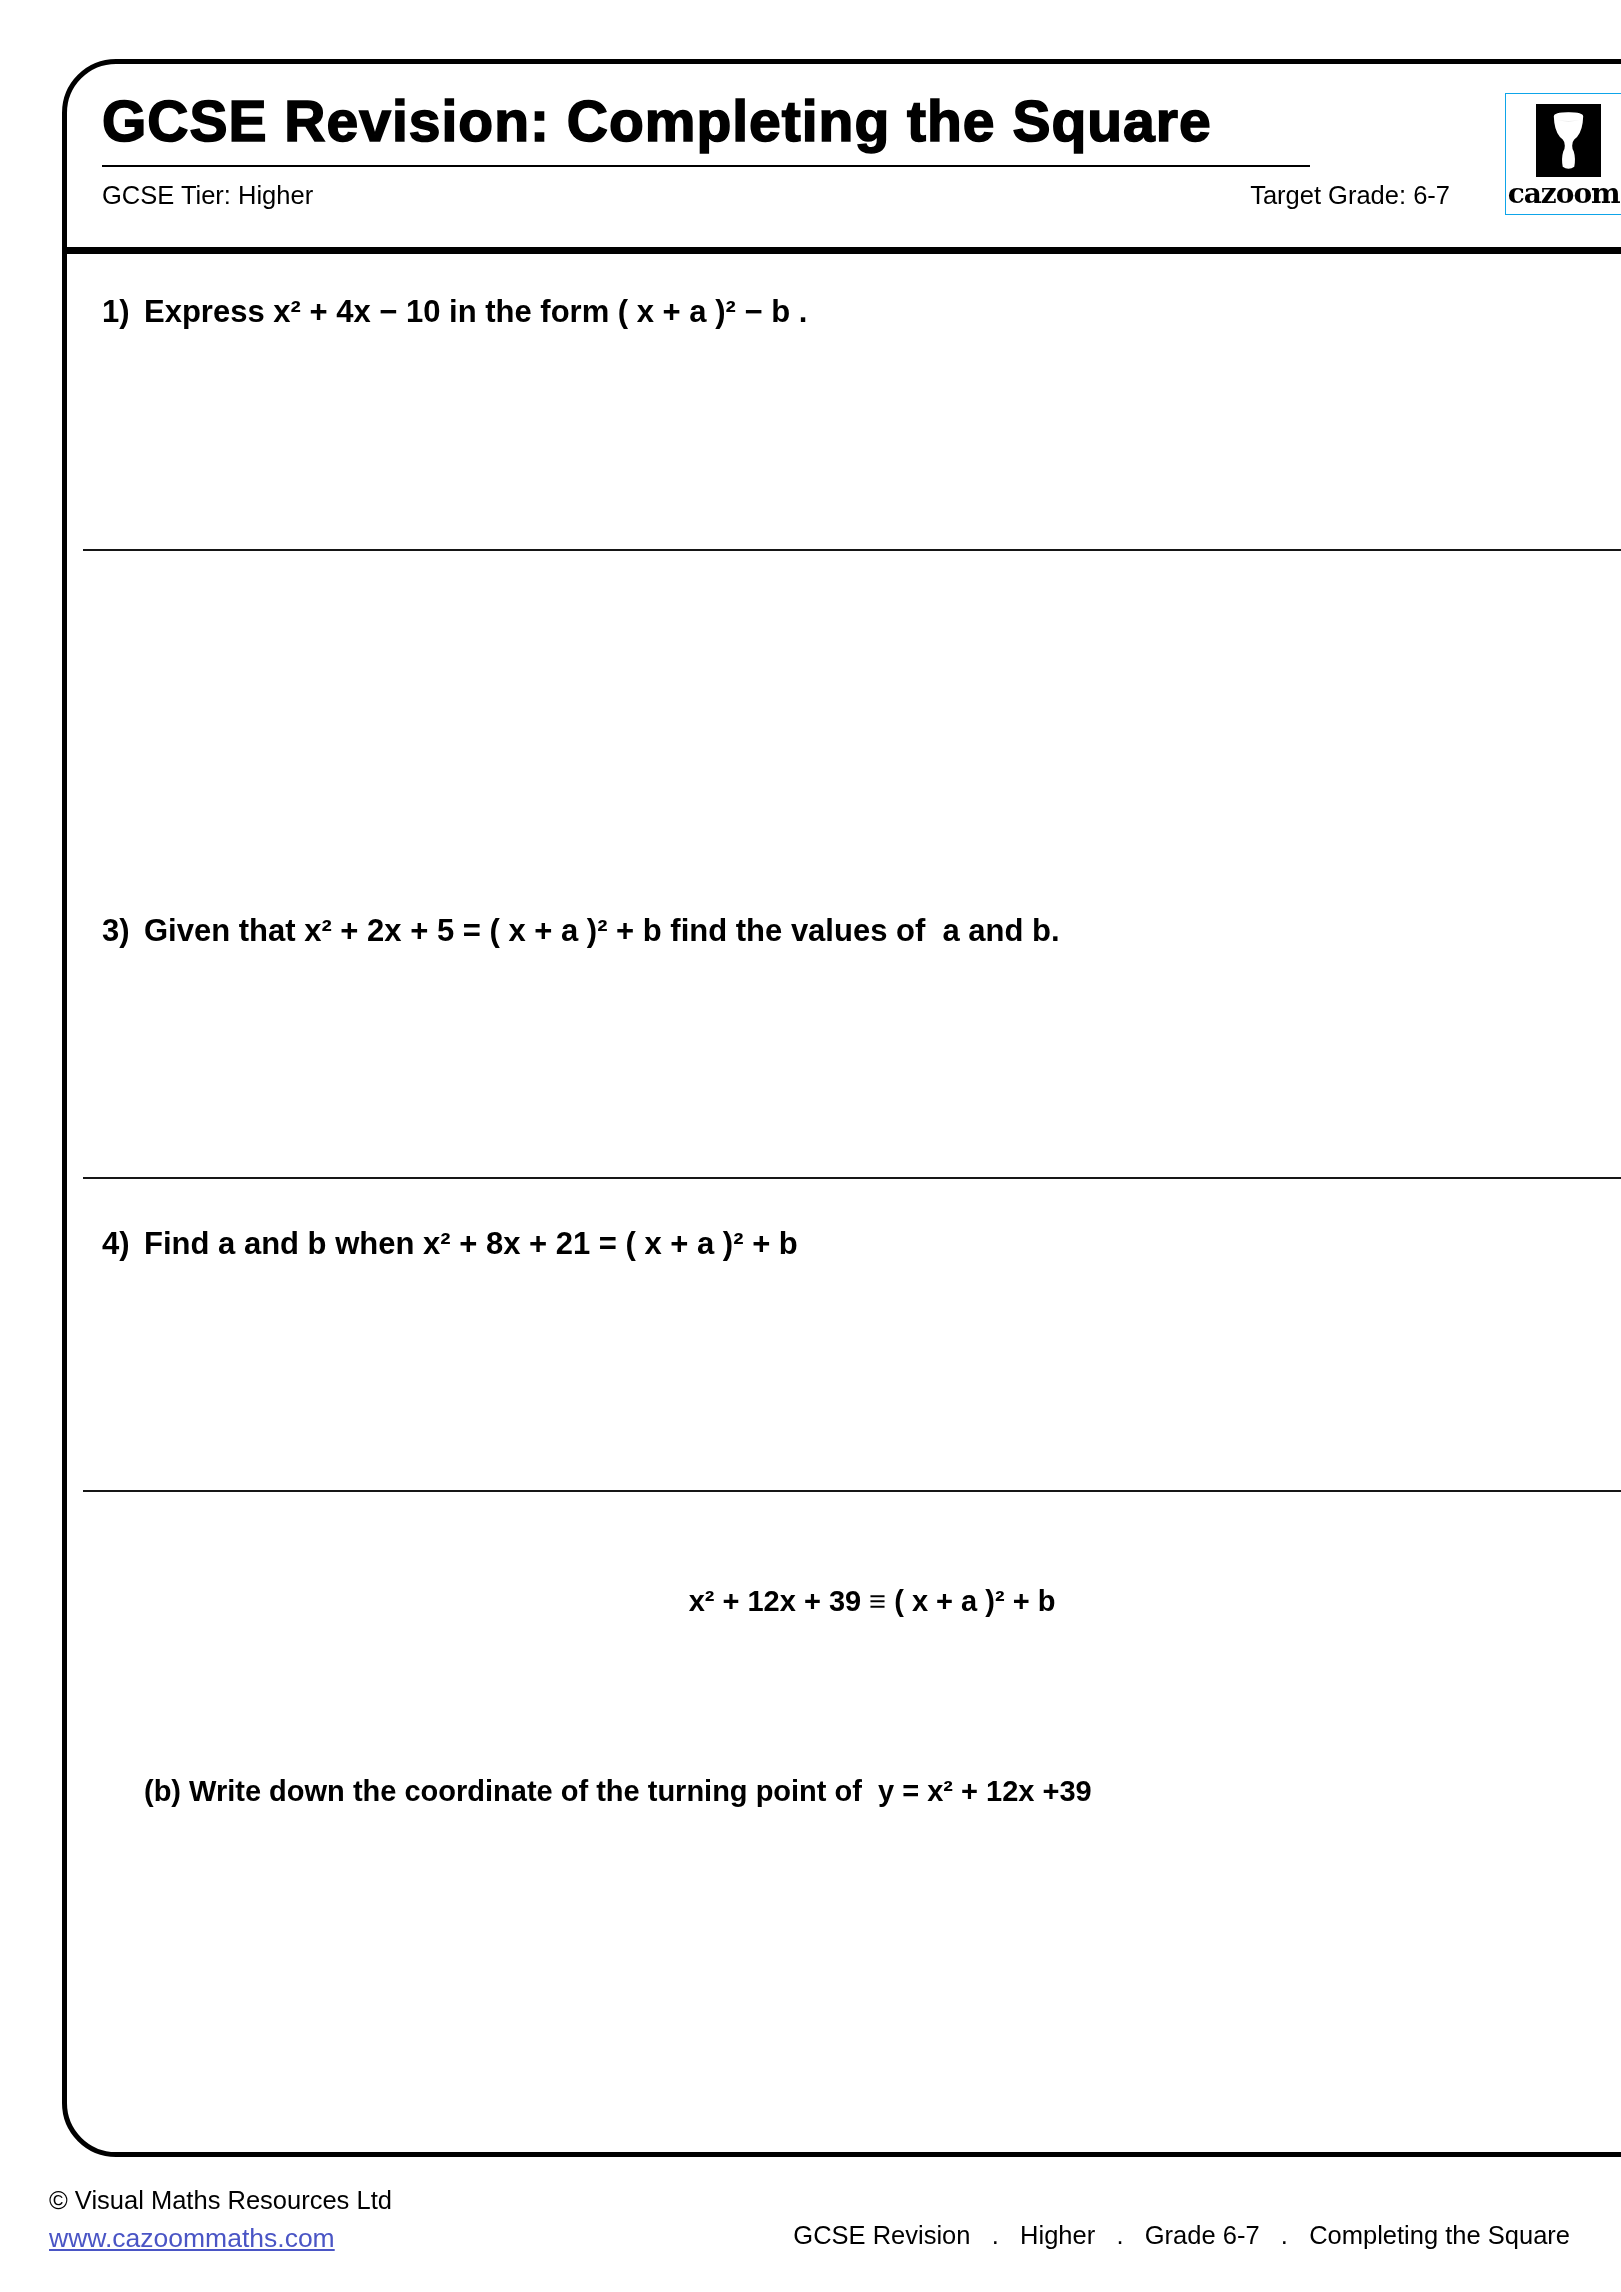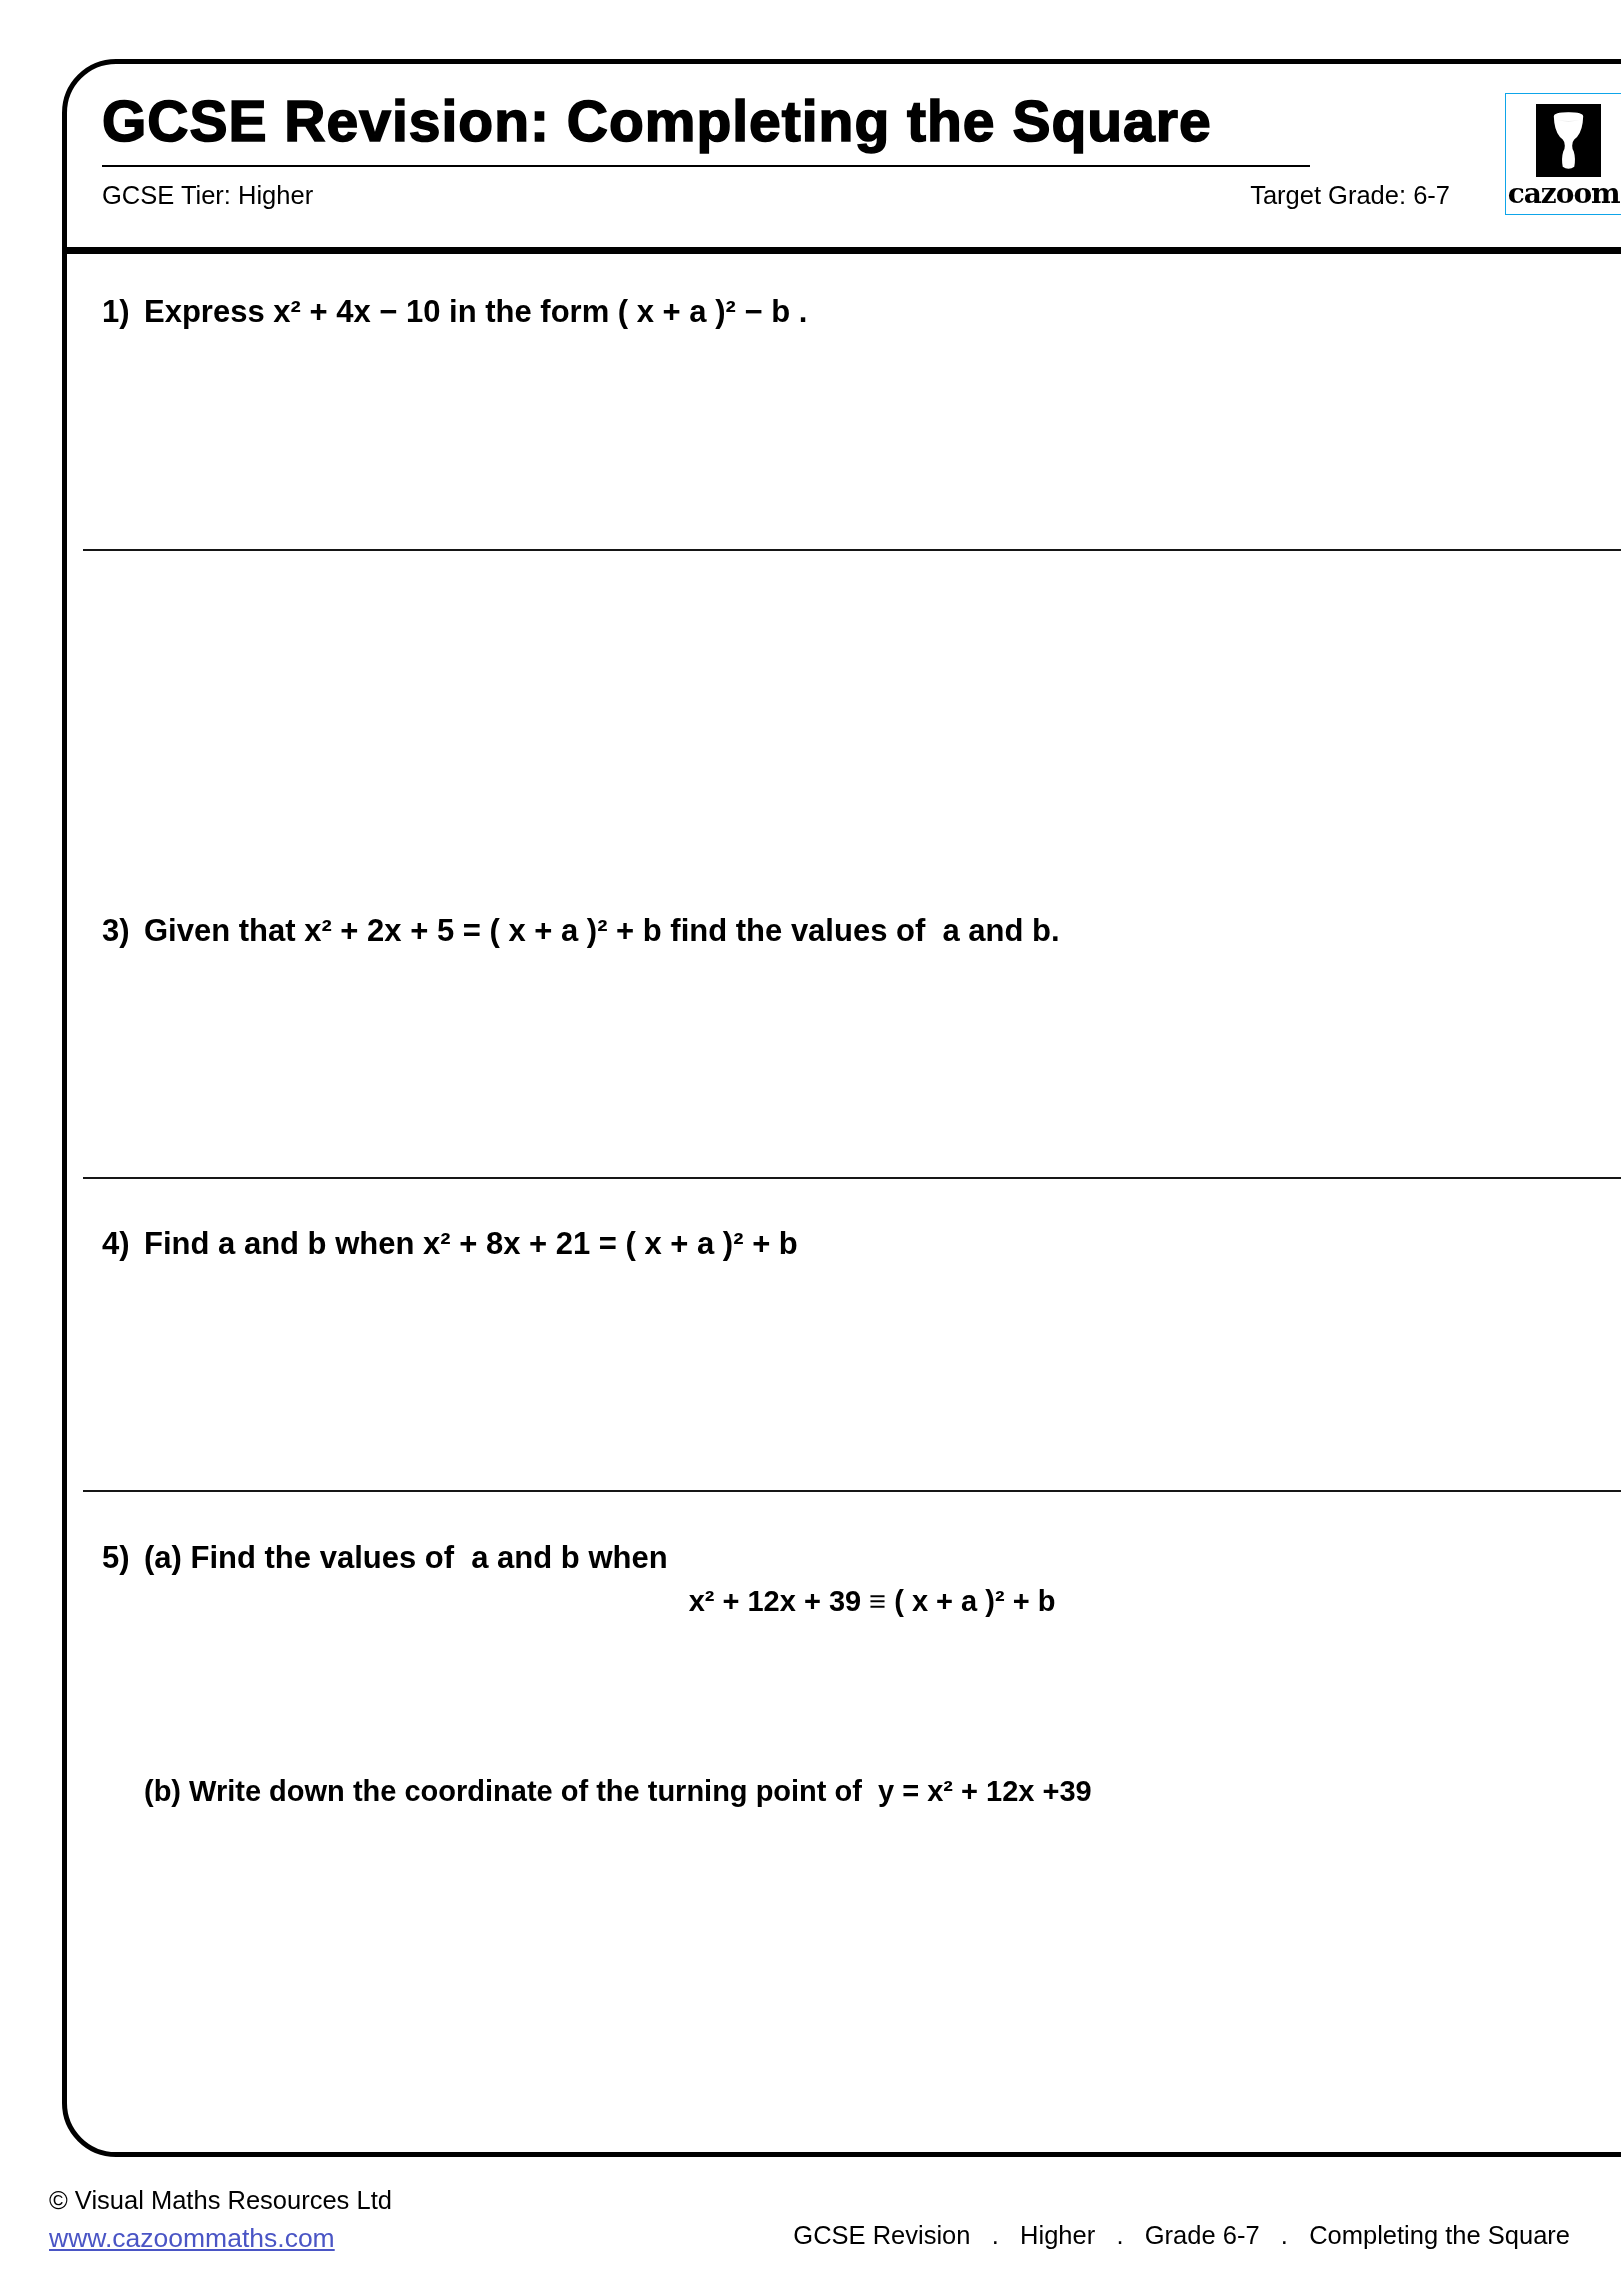--- a/index.html
+++ b/index.html
@@ -105,21 +105,20 @@
     <div class="q-line" style="top:49px;"><span class="q-num">3)</span><span>Given that x² + 2x + 5 = ( x + a )² + b find the values of  a and b.</span></div>
     <div class="q-divider"></div>
   </div>
 
   <div class="q-section" style="top:1114px;height:314px;">
     <div class="q-line" style="top:49px;"><span class="q-num">4)</span><span>Find a and b when x² + 8x + 21 = ( x + a )² + b</span></div>
     <div class="q-divider"></div>
   </div>
 
   <div class="q-section" style="top:1428px;height:658px;">
-    <div class="q-line" style="top:49px;"><span class="q-num">5)</span><span>(a) Find the values of  a and b when</span></div>
     <div class="q-center" style="top:93px;">x² + 12x + 39 ≡ ( x + a )² + b</div>
     <div class="q-sub" style="top:283px;">(b) Write down the coordinate of the turning point of  y = x² + 12x +39</div>
   </div>
 
 </div>
 
 <div>
   <div class="ft-copy">© Visual Maths Resources Ltd</div>
   <a class="ft-link" href="#" style="color: rgb(74, 85, 197);">www.cazoommaths.com</a>
   <div class="ft-meta">GCSE Revision   .   Higher   .   Grade 6-7   .   Completing the Square</div>

